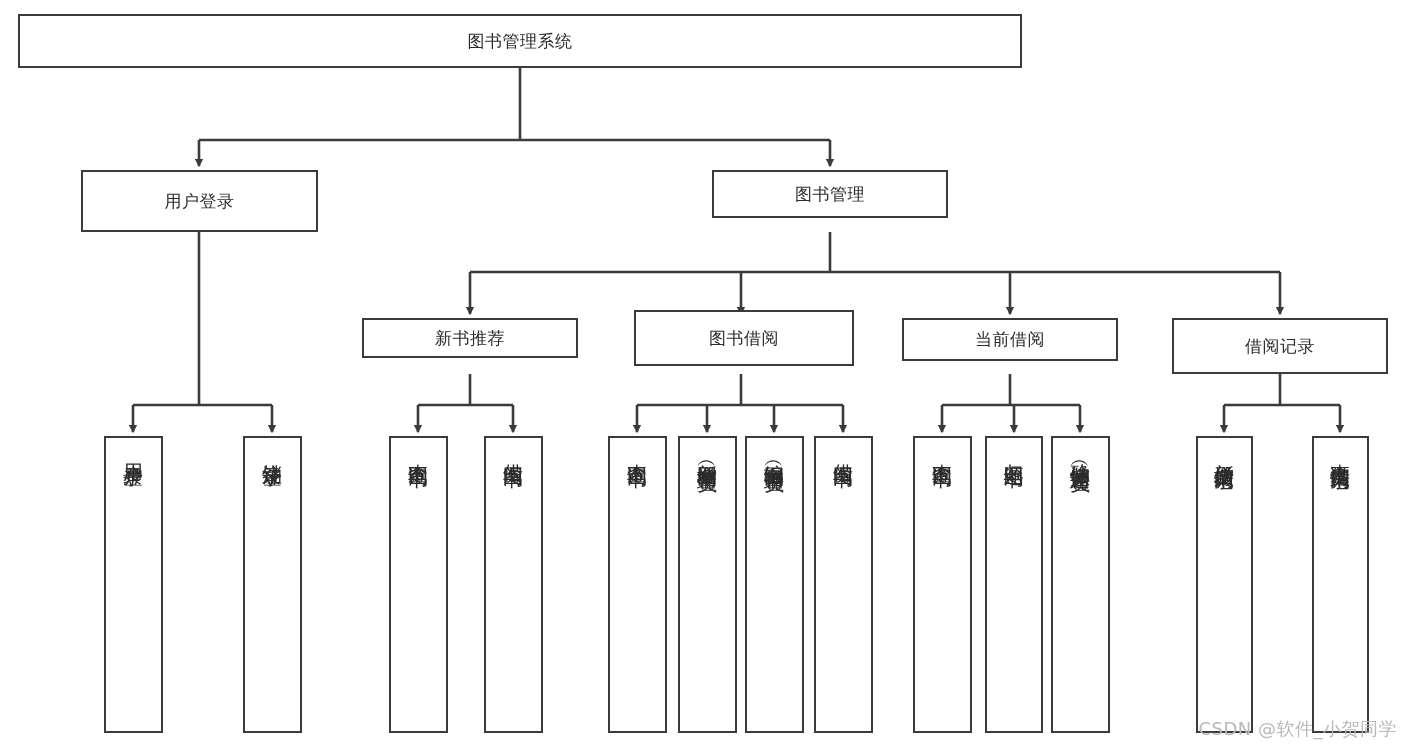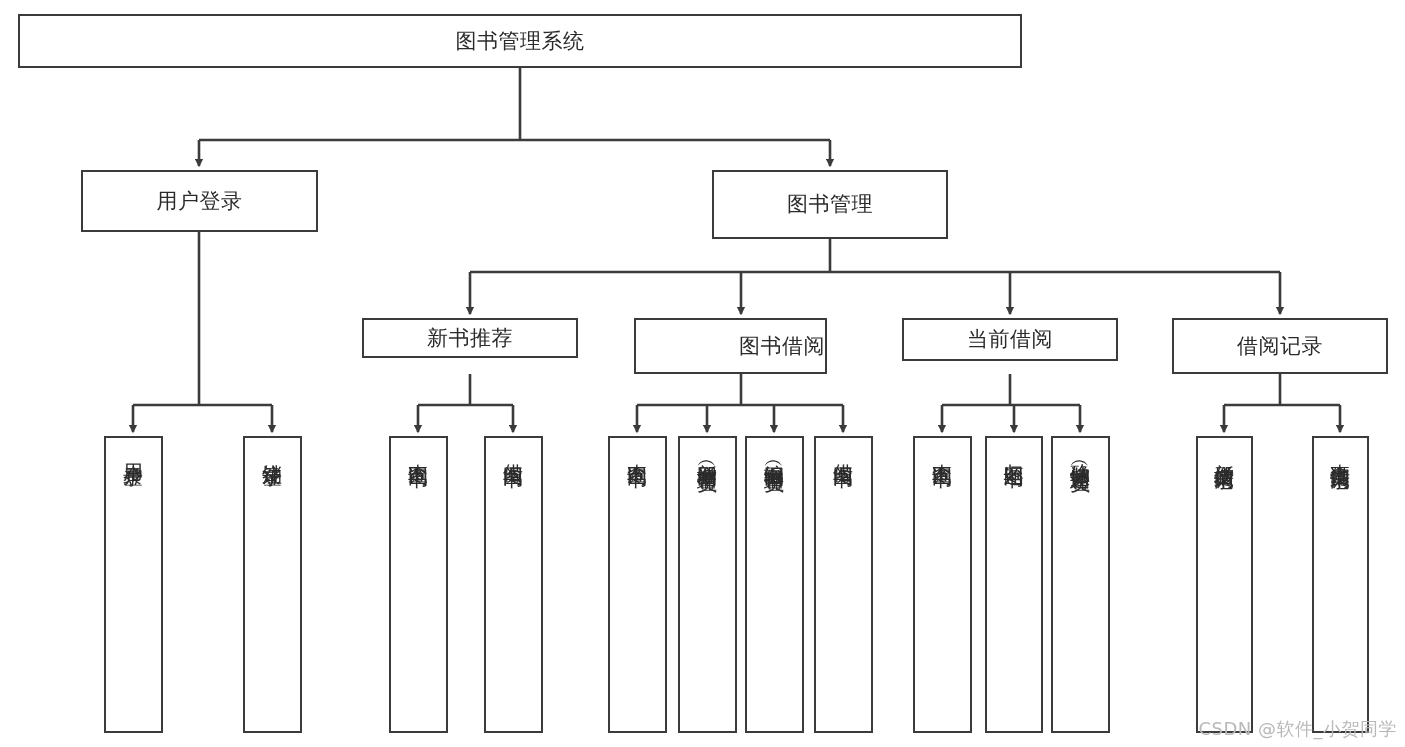--- a/index.html
+++ b/index.html
@@ -30,21 +30,21 @@
     position: absolute;
     box-sizing: border-box;
     background: #ffffff;
     border: 2px solid #3b3b3b;
     display: flex;
     align-items: center;
     justify-content: center;
   }
   .node-label {
     color: #2b2b2b;
-    font-size: 21px;
+    font-size: 17px;
     line-height: 1.18;
     letter-spacing: 0.5px;
     text-align: center;
     white-space: nowrap;
   }
   .node-vertical .node-label {
     writing-mode: vertical-rl;
     text-orientation: upright;
     font-size: 20px;
     letter-spacing: 1.5px;
@@ -125,28 +125,28 @@
     </g>
   </svg>
 
   <div class="node-box" id="node-root" style="left: 18px; top: 14px; width: 1004px; height: 54px;">
     <span class="node-label">图书管理系统</span>
   </div>
 
   <div class="node-box" id="node-l2-0" style="left: 81px; top: 170px; width: 237px; height: 62px;">
     <span class="node-label">用户登录</span>
   </div>
-  <div class="node-box" id="node-l2-1" style="left: 712px; top: 170px; width: 236px; height: 69px; align-items: center;">
+  <div class="node-box" id="node-l2-1" style="left: 712px; top: 170px; width: 236px; height: 48px; align-items: center;">
     <span class="node-label">图书管理</span>
   </div>
 
   <div class="node-box" id="node-l3-0" style="left: 362px; top: 318px; width: 216px; height: 40px;">
     <span class="node-label">新书推荐</span>
   </div>
-  <div class="node-box" id="node-l3-1" style="left: 634px; top: 318px; width: 193px; height: 56px; justify-content: flex-end;">
+  <div class="node-box" id="node-l3-1" style="left: 634px; top: 310px; width: 220px; height: 56px;">
     <span class="node-label">图书借阅</span>
   </div>
   <div class="node-box" id="node-l3-2" style="left: 902px; top: 318px; width: 216px; height: 43px;">
     <span class="node-label">当前借阅</span>
   </div>
   <div class="node-box" id="node-l3-3" style="left: 1172px; top: 318px; width: 216px; height: 56px;">
     <span class="node-label">借阅记录</span>
   </div>
 
   <div class="node-box node-vertical" id="node-leaf-0" style="left: 104px; top: 436px; width: 59px; height: 297px;">

